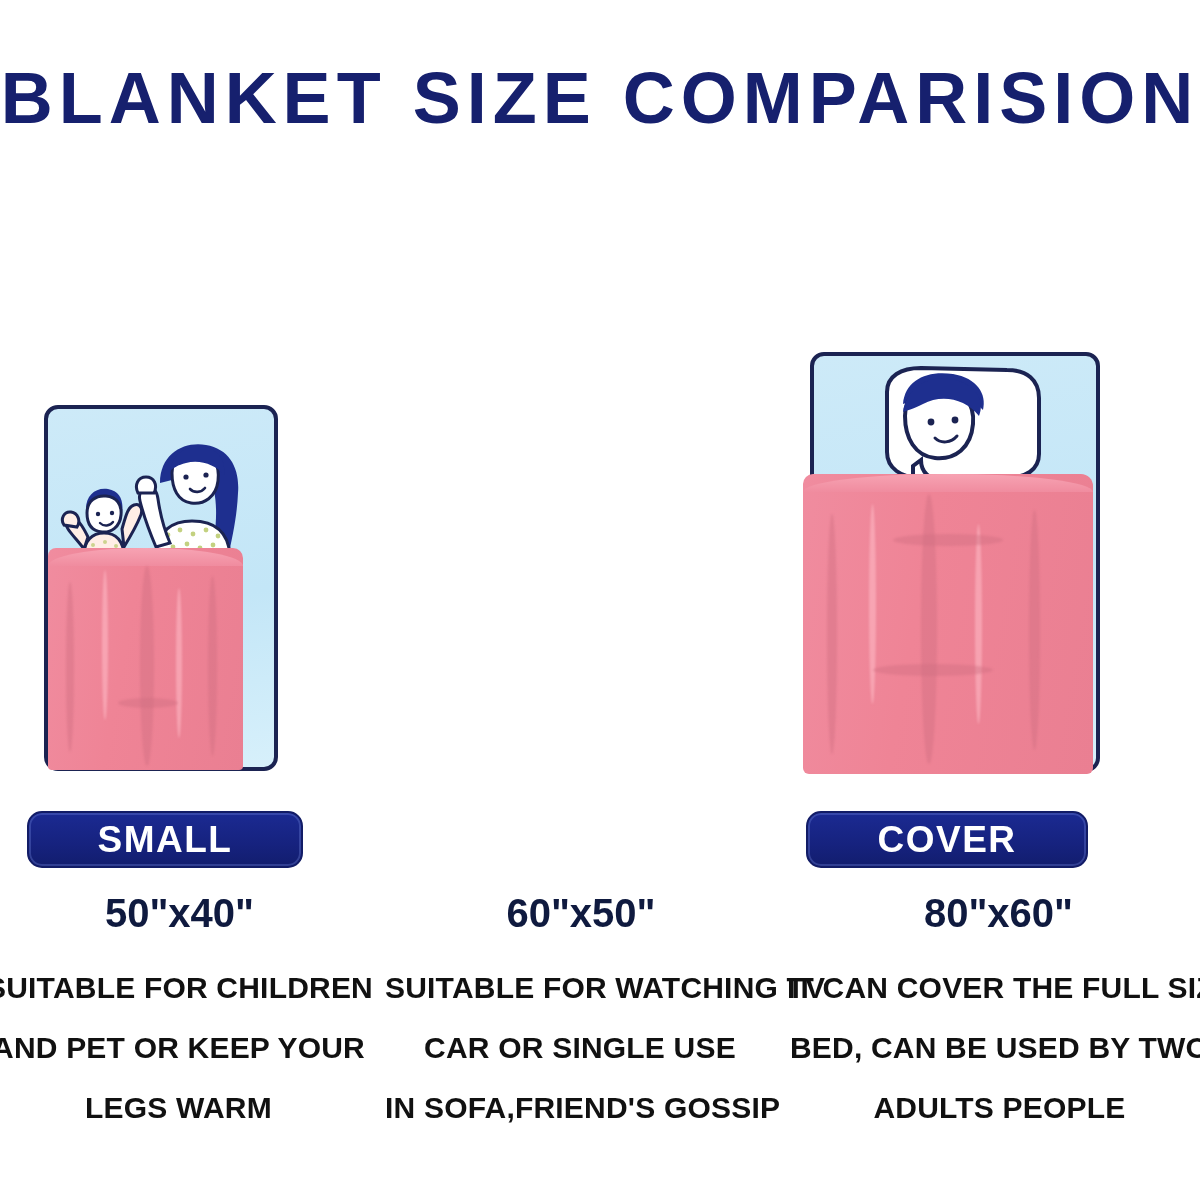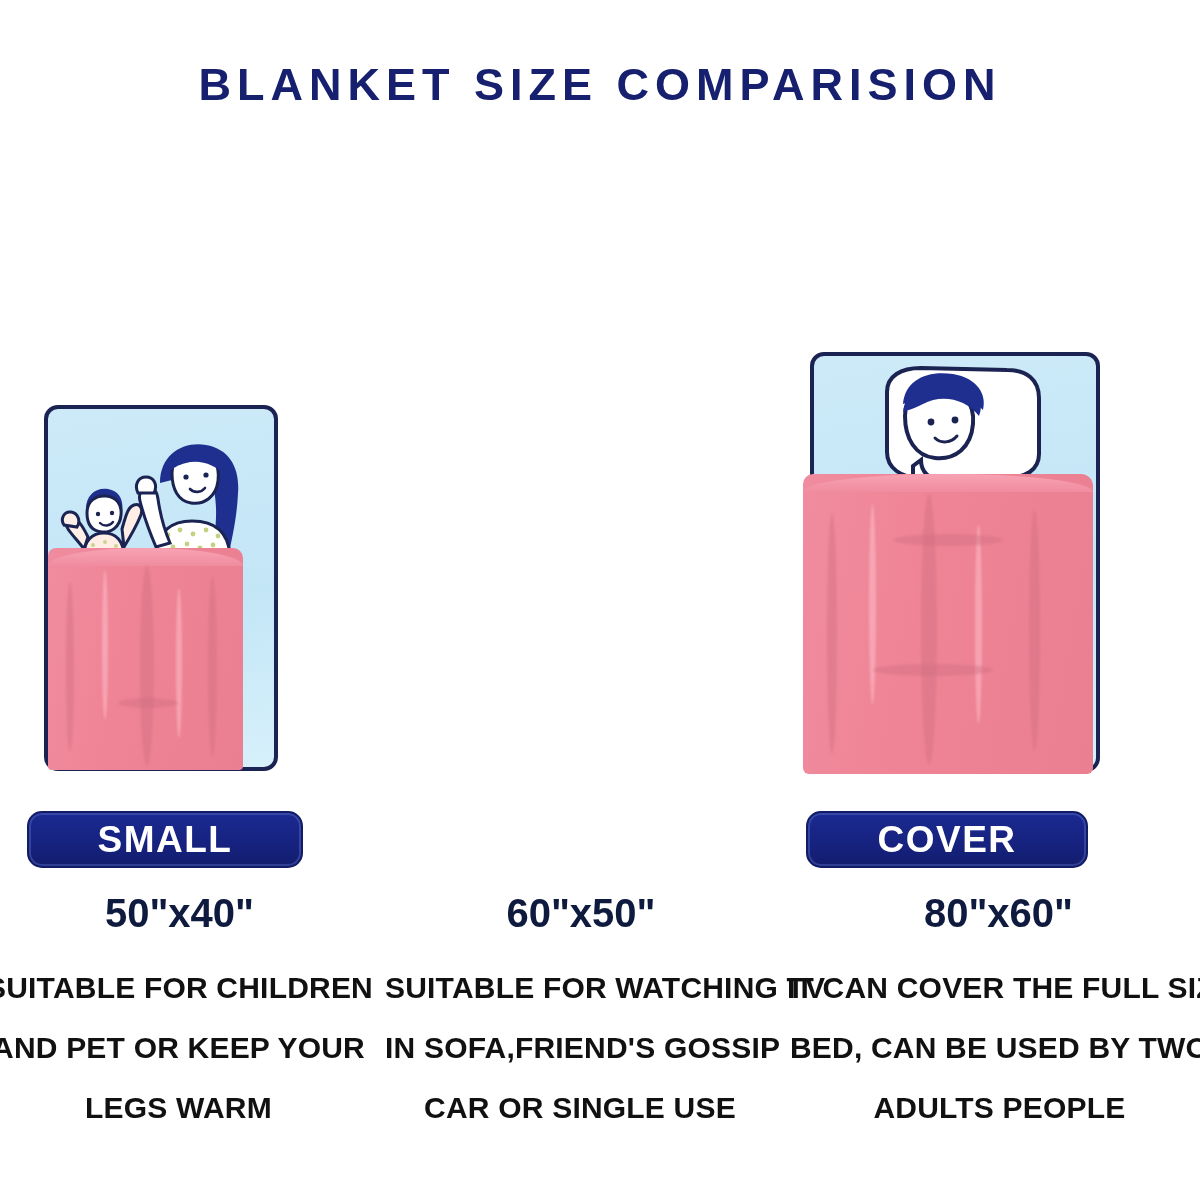--- a/index.html
+++ b/index.html
@@ -16,21 +16,21 @@
     position: relative;
   }
 
   
   .title {
     position: absolute;
     left: 0;
     top: 62px;
     width: 1200px;
     text-align: center;
-    font-size: 45px;
+    font-size: 72px;
     font-weight: 700;
     letter-spacing: 6px;
     color: #16206e;
     white-space: nowrap;
     line-height: 1;
   }
 
   
   .columns {
     position: absolute;
@@ -293,22 +293,22 @@
     </div>
 
     <div class="badge badge-medium">
       <span>COVER</span>
     </div>
 
     <div class="dimension">60"x50"</div>
 
     <div class="desc">
       <span class="desc-line">SUITABLE FOR WATCHING TV</span>
+      <span class="desc-line">CAR OR SINGLE USE</span>
       <span class="desc-line">IN SOFA,FRIEND'S GOSSIP</span>
-      <span class="desc-line">CAR OR SINGLE USE</span>
     </div>
   </div>
 
   <div class="column col-large">
 
     <div class="dimension">80"x60"</div>
 
     <div class="desc">
       <span class="desc-line">IT CAN COVER THE FULL SIZE</span>
       <span class="desc-line">BED, CAN BE USED BY TWO</span>

